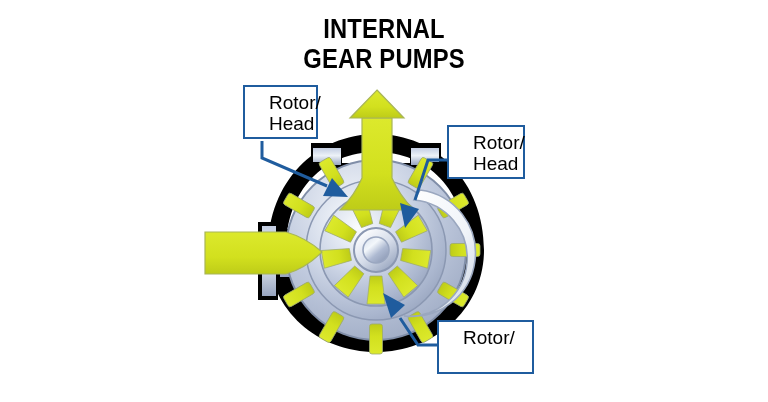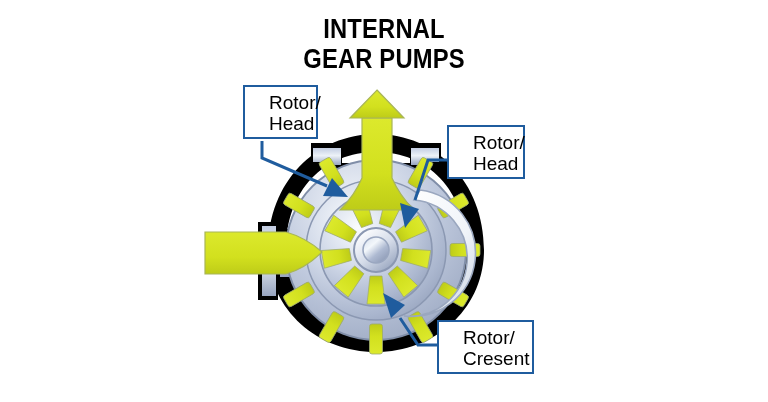--- a/index.html
+++ b/index.html
@@ -267,16 +267,15 @@
     <span>Head</span>
   </div>
 
   <div class="calloutbox" id="cb-head">
     <span>Rotor/</span>
     <span>Head</span>
   </div>
 
   <div class="calloutbox" id="cb-cres">
     <span>Rotor/</span>
-    <span>Cresent</span>
   </div>
 
 </div>
 
 </body></html>

